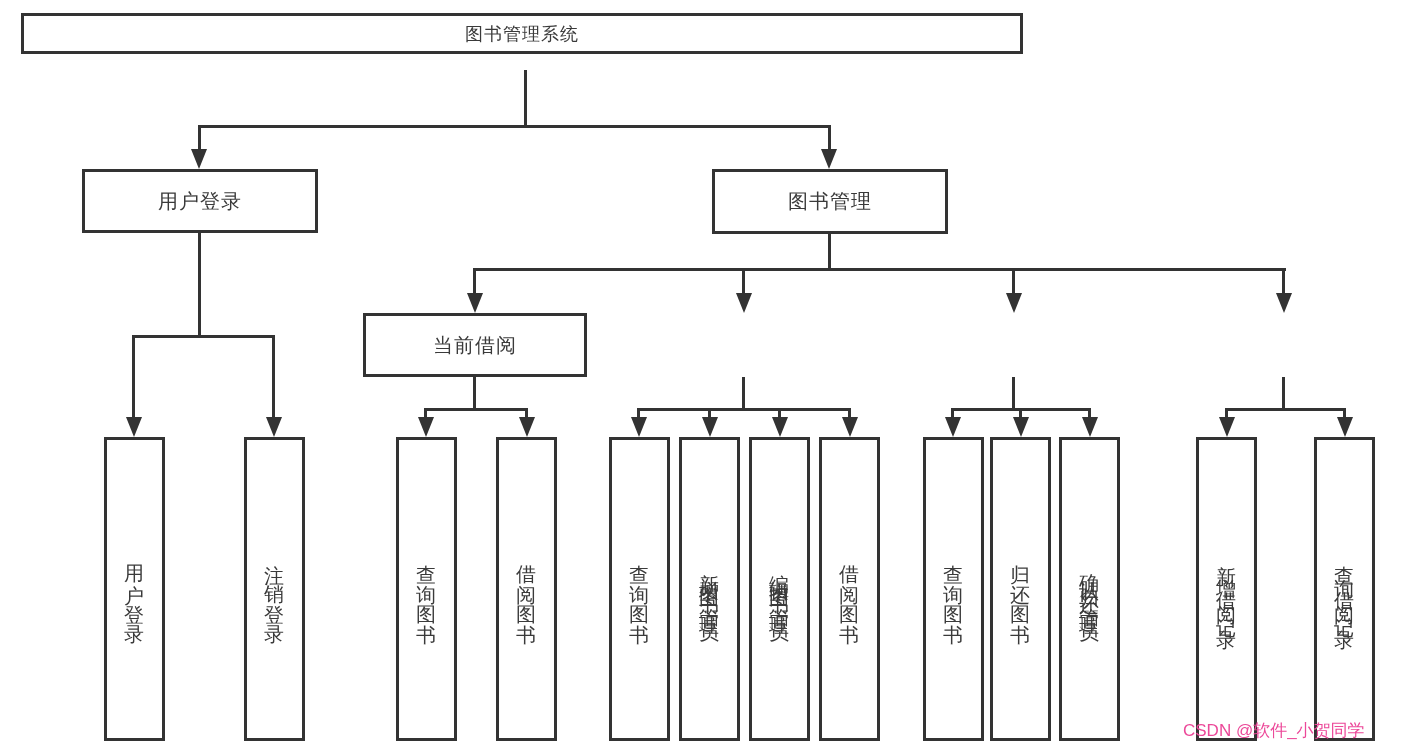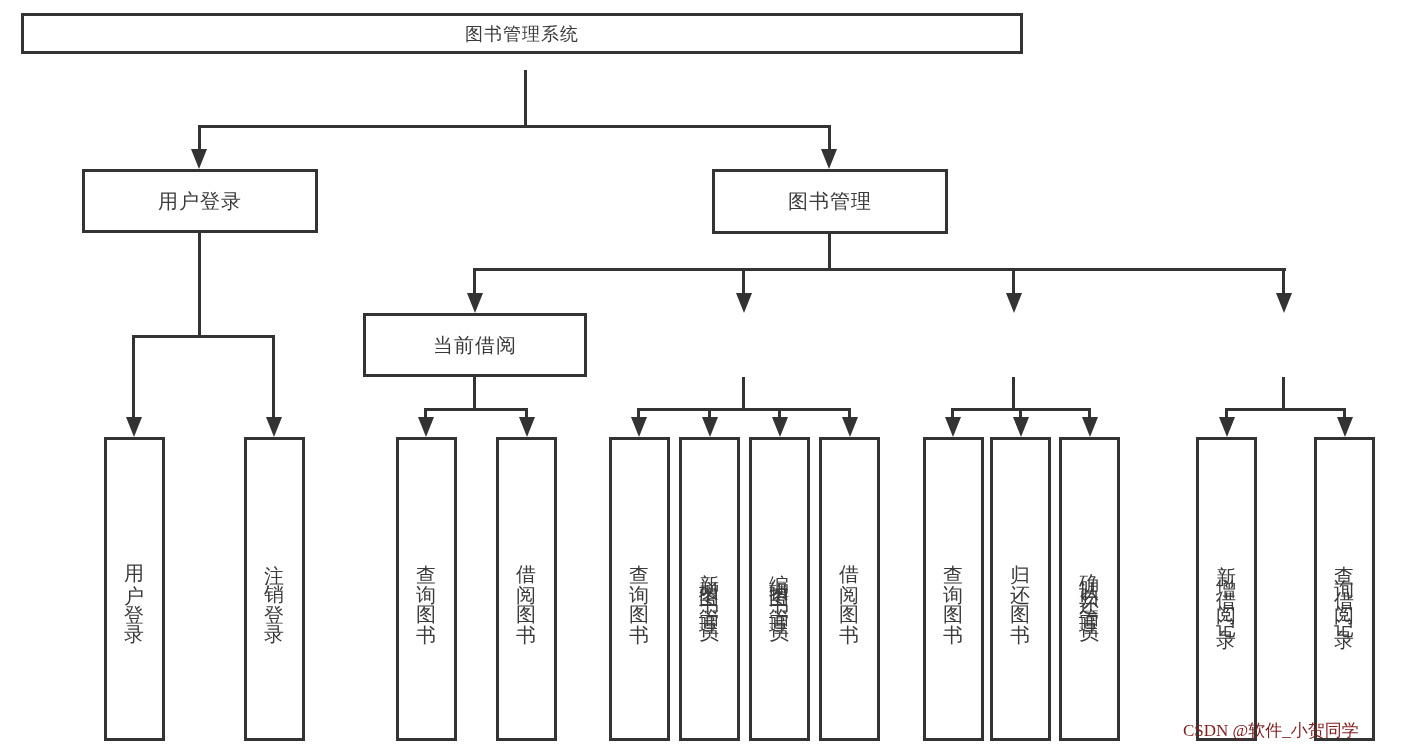--- a/index.html
+++ b/index.html
@@ -21,21 +21,21 @@
   .ls6{letter-spacing:13px;}
   .ls8{letter-spacing:7px;}
   .line{position:absolute;background:#333333;}
   .arrow{
     position:absolute;width:0;height:0;
     border-left:8px solid transparent;border-right:8px solid transparent;
     border-top:20px solid #333333;
   }
   .watermark{
     position:absolute;left:1183px;top:719px;width:222px;
-    font-size:17px;color:#7f1d1d;white-space:nowrap;z-index:5;font-family:Liberation Serif, serif;
+    font-size:17px;color:#ec4899;white-space:nowrap;z-index:5;
   }
 </style>
 </head>
 <body>
 
 <div id="canvas">
 
   <div class="box hbox hbox-root" style="left:21px;top:13px;width:1002px;height:41px;">
     <span>图书管理系统</span>
   </div>

